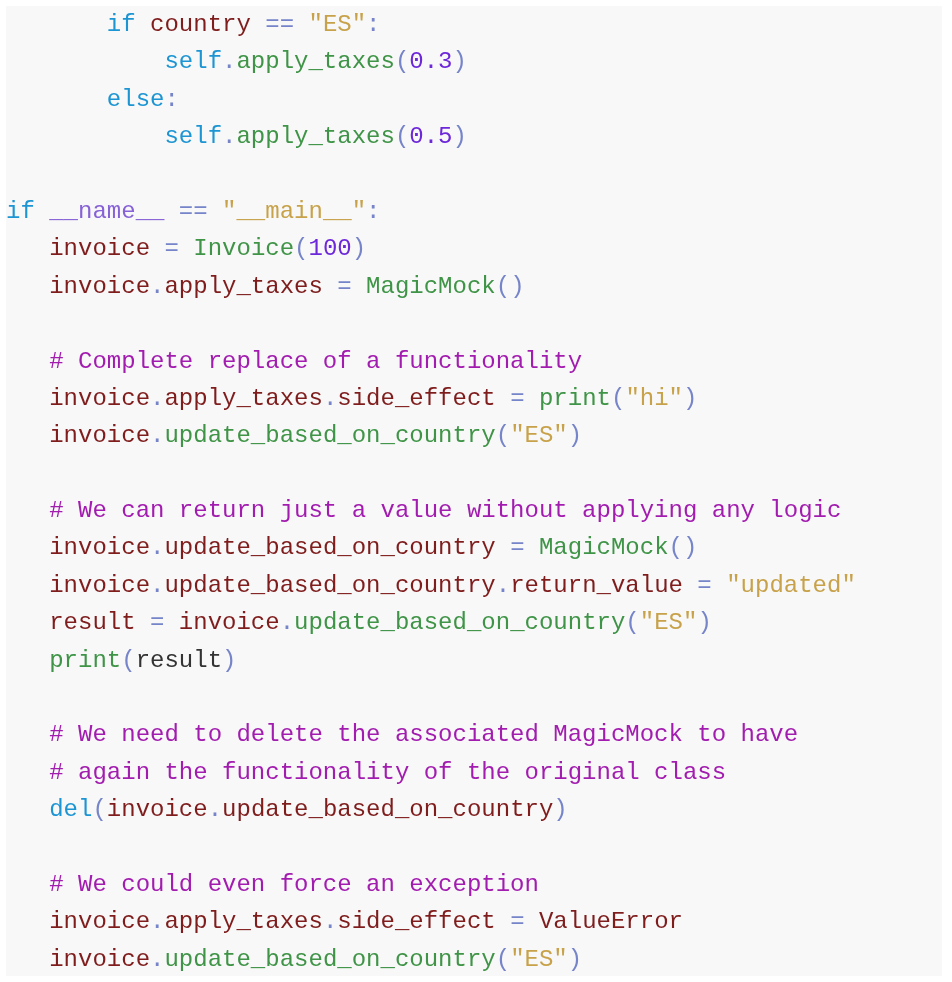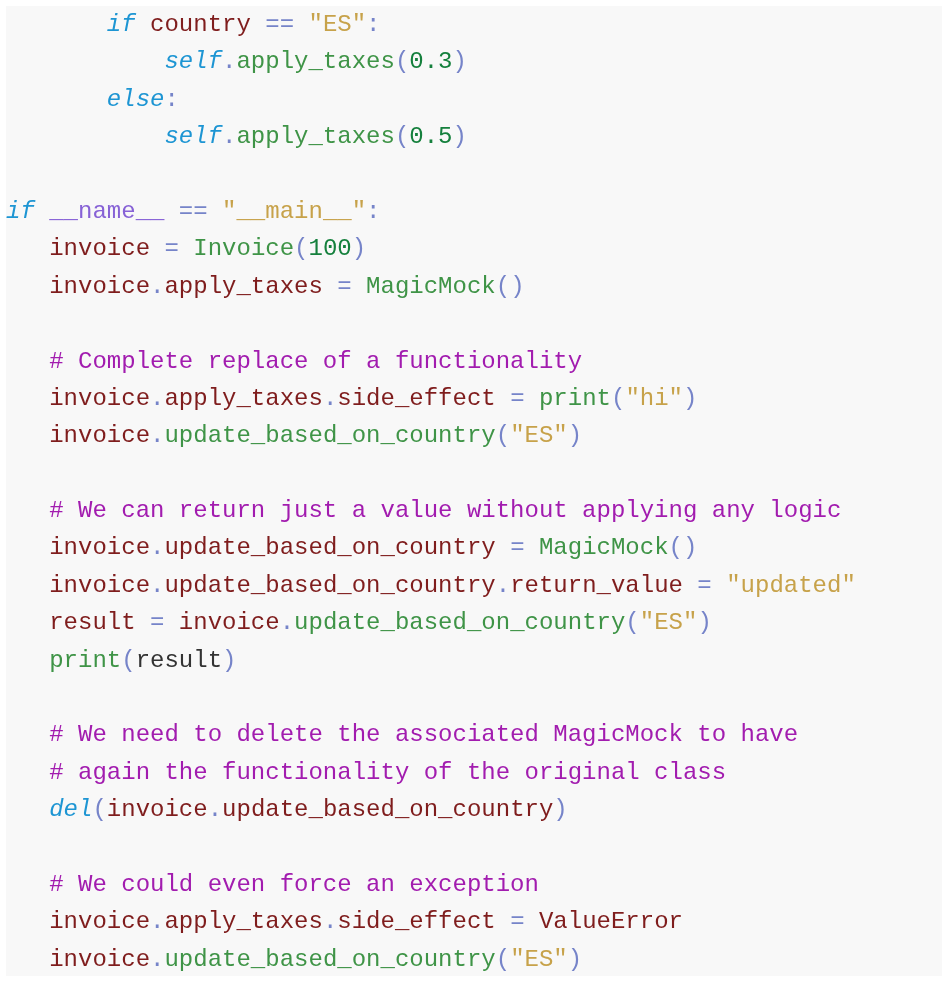--- a/index.html
+++ b/index.html
@@ -25,25 +25,25 @@
     top: 0;
     margin: 0;
     padding: 0;
     font-family: "Liberation Mono", "DejaVu Sans Mono", monospace;
     font-size: 24px;
     line-height: 37.4px;
     color: #333333;
     white-space: pre;
   }
   .line { display: block; height: 37.4px; }
-  .t-kw { color: #1d95d3; font-style: italic; }
+  .t-kw { color: #1d95d3; }
   .t-var { color: #7f1d1d; }
   .t-fn { color: #3f9447; }
   .t-str { color: #c7a24a; }
-  .t-num { color: #15803d; }
+  .t-num { color: #6d28d9; }
   .t-punc { color: #7684c9; }
   .t-cmt { color: #a21caf; }
   .t-dunder { color: #8762d6; }
   .t-plain { color: #333333; }
 </style>
 </head>
 <body>
 
 <div class="code-block">
   <pre class="code" id="code-listing"><span class="line"><span class="t-plain">       </span><span class="t-kw">if</span><span class="t-plain"> </span><span class="t-var">country</span><span class="t-plain"> </span><span class="t-punc">==</span><span class="t-plain"> </span><span class="t-str">"ES"</span><span class="t-punc">:</span></span><span class="line"><span class="t-plain">           </span><span class="t-kw">self</span><span class="t-punc">.</span><span class="t-fn">apply_taxes</span><span class="t-punc">(</span><span class="t-num">0.3</span><span class="t-punc">)</span></span><span class="line"><span class="t-plain">       </span><span class="t-kw">else</span><span class="t-punc">:</span></span><span class="line"><span class="t-plain">           </span><span class="t-kw">self</span><span class="t-punc">.</span><span class="t-fn">apply_taxes</span><span class="t-punc">(</span><span class="t-num">0.5</span><span class="t-punc">)</span></span><span class="line"> </span><span class="line"><span class="t-kw">if</span><span class="t-plain"> </span><span class="t-dunder">__name__</span><span class="t-plain"> </span><span class="t-punc">==</span><span class="t-plain"> </span><span class="t-str">"__main__"</span><span class="t-punc">:</span></span><span class="line"><span class="t-plain">   </span><span class="t-var">invoice</span><span class="t-plain"> </span><span class="t-punc">=</span><span class="t-plain"> </span><span class="t-fn">Invoice</span><span class="t-punc">(</span><span class="t-num">100</span><span class="t-punc">)</span></span><span class="line"><span class="t-plain">   </span><span class="t-var">invoice</span><span class="t-punc">.</span><span class="t-var">apply_taxes</span><span class="t-plain"> </span><span class="t-punc">=</span><span class="t-plain"> </span><span class="t-fn">MagicMock</span><span class="t-punc">()</span></span><span class="line"> </span><span class="line"><span class="t-plain">   </span><span class="t-cmt"># Complete replace of a functionality</span></span><span class="line"><span class="t-plain">   </span><span class="t-var">invoice</span><span class="t-punc">.</span><span class="t-var">apply_taxes</span><span class="t-punc">.</span><span class="t-var">side_effect</span><span class="t-plain"> </span><span class="t-punc">=</span><span class="t-plain"> </span><span class="t-fn">print</span><span class="t-punc">(</span><span class="t-str">"hi"</span><span class="t-punc">)</span></span><span class="line"><span class="t-plain">   </span><span class="t-var">invoice</span><span class="t-punc">.</span><span class="t-fn">update_based_on_country</span><span class="t-punc">(</span><span class="t-str">"ES"</span><span class="t-punc">)</span></span><span class="line"> </span><span class="line"><span class="t-plain">   </span><span class="t-cmt"># We can return just a value without applying any logic</span></span><span class="line"><span class="t-plain">   </span><span class="t-var">invoice</span><span class="t-punc">.</span><span class="t-var">update_based_on_country</span><span class="t-plain"> </span><span class="t-punc">=</span><span class="t-plain"> </span><span class="t-fn">MagicMock</span><span class="t-punc">()</span></span><span class="line"><span class="t-plain">   </span><span class="t-var">invoice</span><span class="t-punc">.</span><span class="t-var">update_based_on_country</span><span class="t-punc">.</span><span class="t-var">return_value</span><span class="t-plain"> </span><span class="t-punc">=</span><span class="t-plain"> </span><span class="t-str">"updated"</span></span><span class="line"><span class="t-plain">   </span><span class="t-var">result</span><span class="t-plain"> </span><span class="t-punc">=</span><span class="t-plain"> </span><span class="t-var">invoice</span><span class="t-punc">.</span><span class="t-fn">update_based_on_country</span><span class="t-punc">(</span><span class="t-str">"ES"</span><span class="t-punc">)</span></span><span class="line"><span class="t-plain">   </span><span class="t-fn">print</span><span class="t-punc">(</span><span class="t-plain">result</span><span class="t-punc">)</span></span><span class="line"> </span><span class="line"><span class="t-plain">   </span><span class="t-cmt"># We need to delete the associated MagicMock to have</span></span><span class="line"><span class="t-plain">   </span><span class="t-cmt"># again the functionality of the original class</span></span><span class="line"><span class="t-plain">   </span><span class="t-kw">del</span><span class="t-punc">(</span><span class="t-var">invoice</span><span class="t-punc">.</span><span class="t-var">update_based_on_country</span><span class="t-punc">)</span></span><span class="line"> </span><span class="line"><span class="t-plain">   </span><span class="t-cmt"># We could even force an exception</span></span><span class="line"><span class="t-plain">   </span><span class="t-var">invoice</span><span class="t-punc">.</span><span class="t-var">apply_taxes</span><span class="t-punc">.</span><span class="t-var">side_effect</span><span class="t-plain"> </span><span class="t-punc">=</span><span class="t-plain"> </span><span class="t-var">ValueError</span></span><span class="line"><span class="t-plain">   </span><span class="t-var">invoice</span><span class="t-punc">.</span><span class="t-fn">update_based_on_country</span><span class="t-punc">(</span><span class="t-str">"ES"</span><span class="t-punc">)</span></span></pre>

